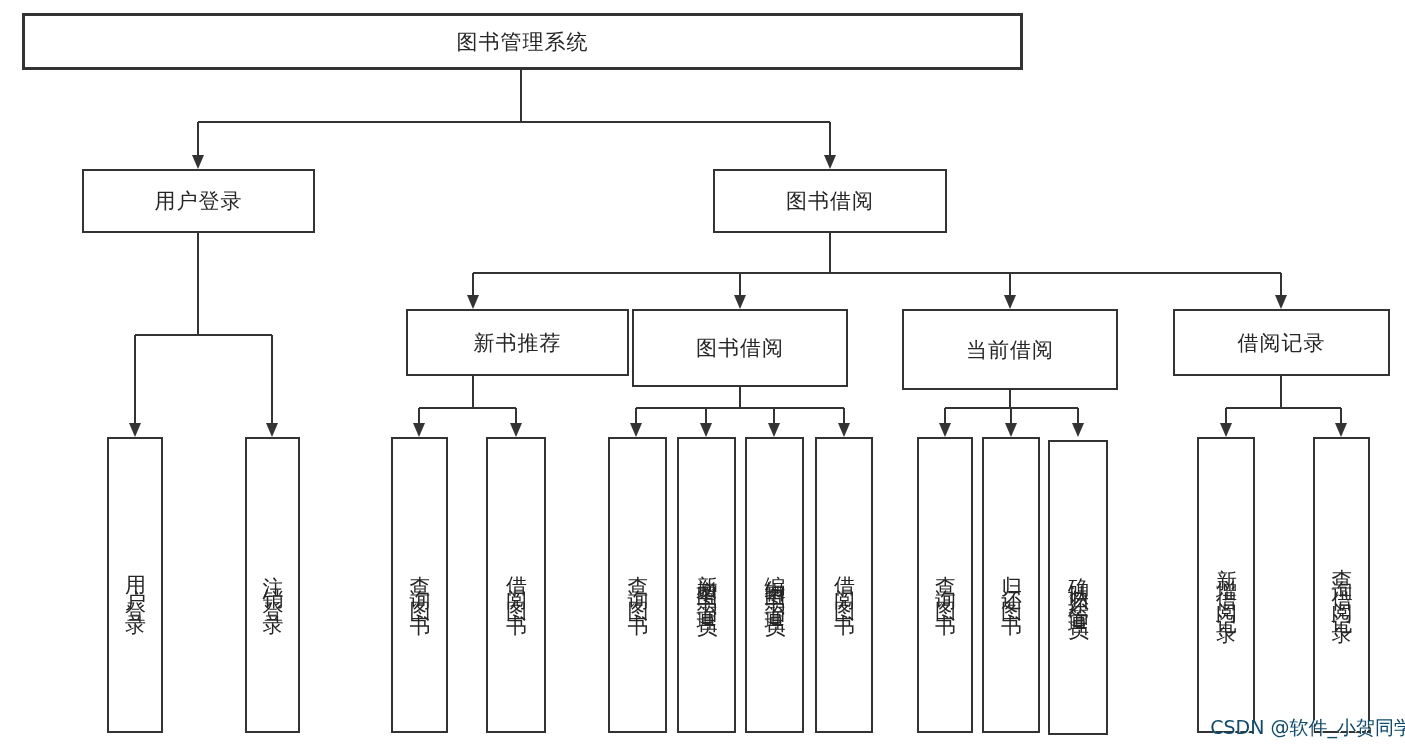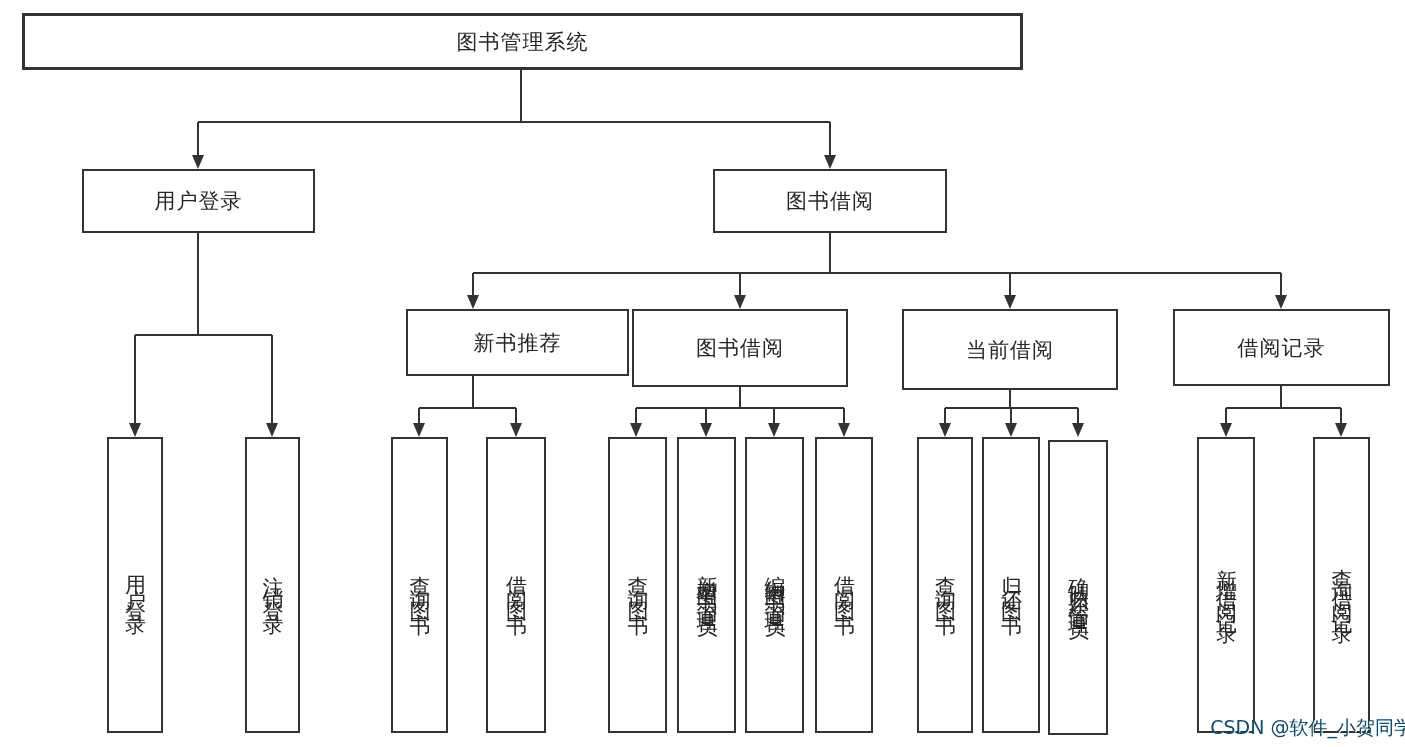--- a/index.html
+++ b/index.html
@@ -146,21 +146,21 @@
 
   <div class="box" style="left:362px; top:309px; width:223px; height:67px;margin-left:44px;">
     <span class="hlabel">新书推荐</span>
   </div>
   <div class="box" style="left:632px; top:309px; width:216px; height:78px;">
     <span class="hlabel">图书借阅</span>
   </div>
   <div class="box" style="left:902px; top:309px; width:216px; height:81px;">
     <span class="hlabel">当前借阅</span>
   </div>
-  <div class="box" style="left:1173px; top:309px; width:217px; height:77px;">
+  <div class="box" style="left:1173px; top:309px; width:217px; height:67px;">
     <span class="hlabel">借阅记录</span>
   </div>
 
   <div class="box" style="left:107px; top:437px; width:56px; height:296px;">
     <span class="vtext v4">用户登录</span>
   </div>
   <div class="box" style="left:245px; top:437px; width:55px; height:296px;">
     <span class="vtext v4">注销登录</span>
   </div>
 

